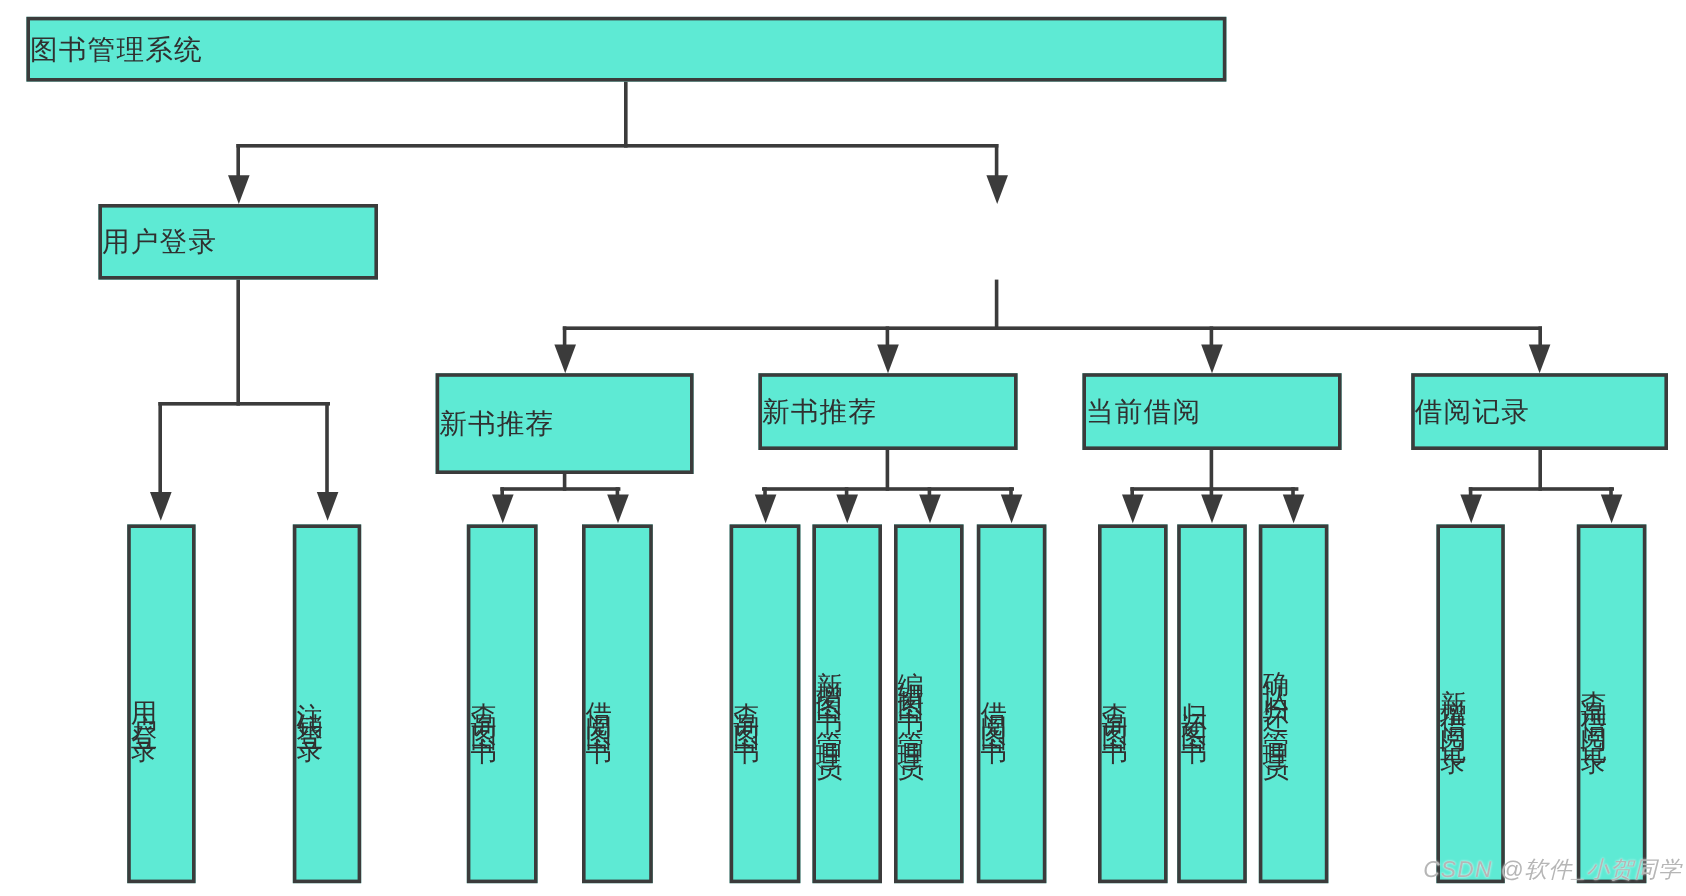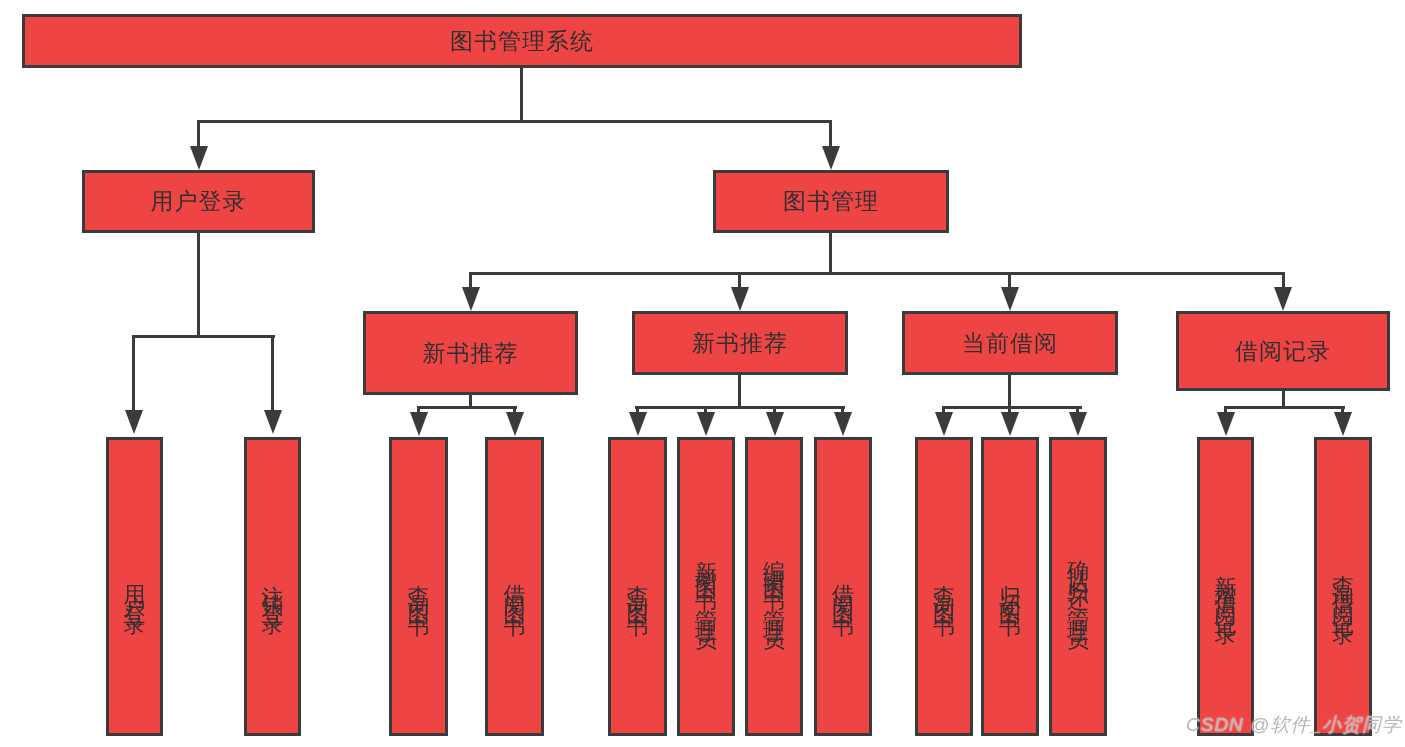--- a/index.html
+++ b/index.html
@@ -5,22 +5,22 @@
   html,body { margin:0; padding:0; background:#ffffff; }
   .stage {
     position:relative; width:1405px; height:747px;
     background:#ffffff; overflow:hidden;
     font-family:"Liberation Sans", sans-serif;
     color:#303030;
   }
   
   .box {
     position:absolute; box-sizing:border-box;
-    background:#ef4444; border:3px solid #3b3b3b;
-    display:flex; align-items:center; justify-content:center;
+    background:#5eead4; border:3px solid #3b3b3b;
+    display:flex; align-items:center; justify-content:flex-start;
   }
   .lbl {
     font-size:23px; letter-spacing:1px; color:#303030; white-space:nowrap;
   }
   .vlbl {
     writing-mode:vertical-rl; text-orientation:mixed;
     font-size:22px; letter-spacing:10px; line-height:1;
     color:#303030;
   }
   
@@ -105,34 +105,31 @@
     <div class="arr" style="left:1334px;top:412px"></div>
   </div>
 
   <div class="box" style="left:22px;top:14px;width:1000px;height:54px">
     <span class="lbl">图书管理系统</span>
   </div>
 
   <div class="box" style="left:82px;top:170px;width:233px;height:63px">
     <span class="lbl">用户登录</span>
   </div>
-  <div class="box" style="left:713px;top:170px;width:236px;height:63px">
-    <span class="lbl">图书管理</span>
-  </div>
 
   <div class="box" style="left:363px;top:311px;width:215px;height:84px">
     <span class="lbl">新书推荐</span>
   </div>
   <div class="box" style="left:632px;top:311px;width:216px;height:64px">
     <span class="lbl">新书推荐</span>
   </div>
   <div class="box" style="left:902px;top:311px;width:216px;height:64px">
     <span class="lbl">当前借阅</span>
   </div>
-  <div class="box" style="left:1176px;top:311px;width:214px;height:80px">
+  <div class="box" style="left:1176px;top:311px;width:214px;height:64px">
     <span class="lbl">借阅记录</span>
   </div>
 
   <div class="box" style="left:106px;top:437px;width:57px;height:299px">
     <span class="vlbl">用户登录</span>
   </div>
   <div class="box" style="left:244px;top:437px;width:57px;height:299px">
     <span class="vlbl">注销登录</span>
   </div>
 

